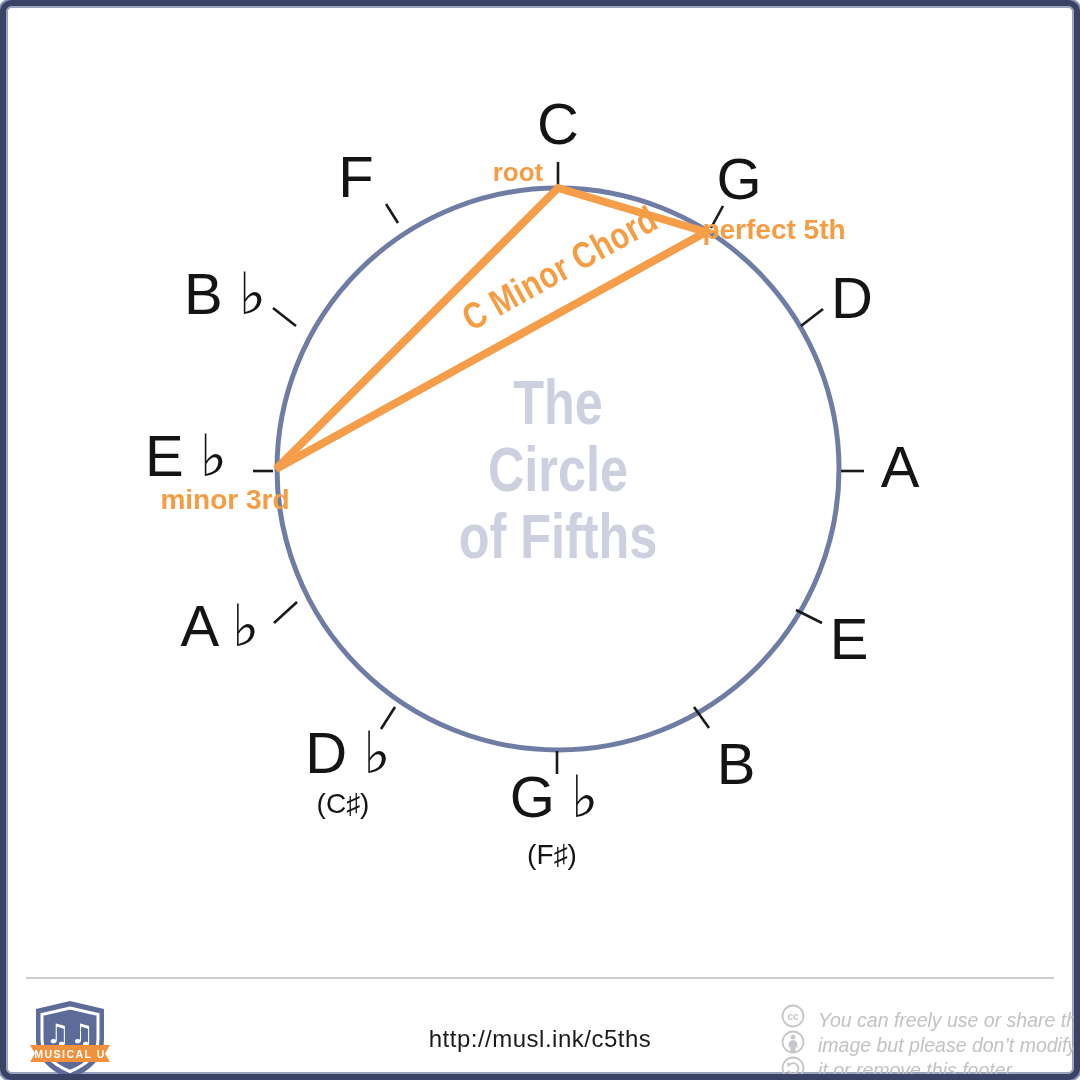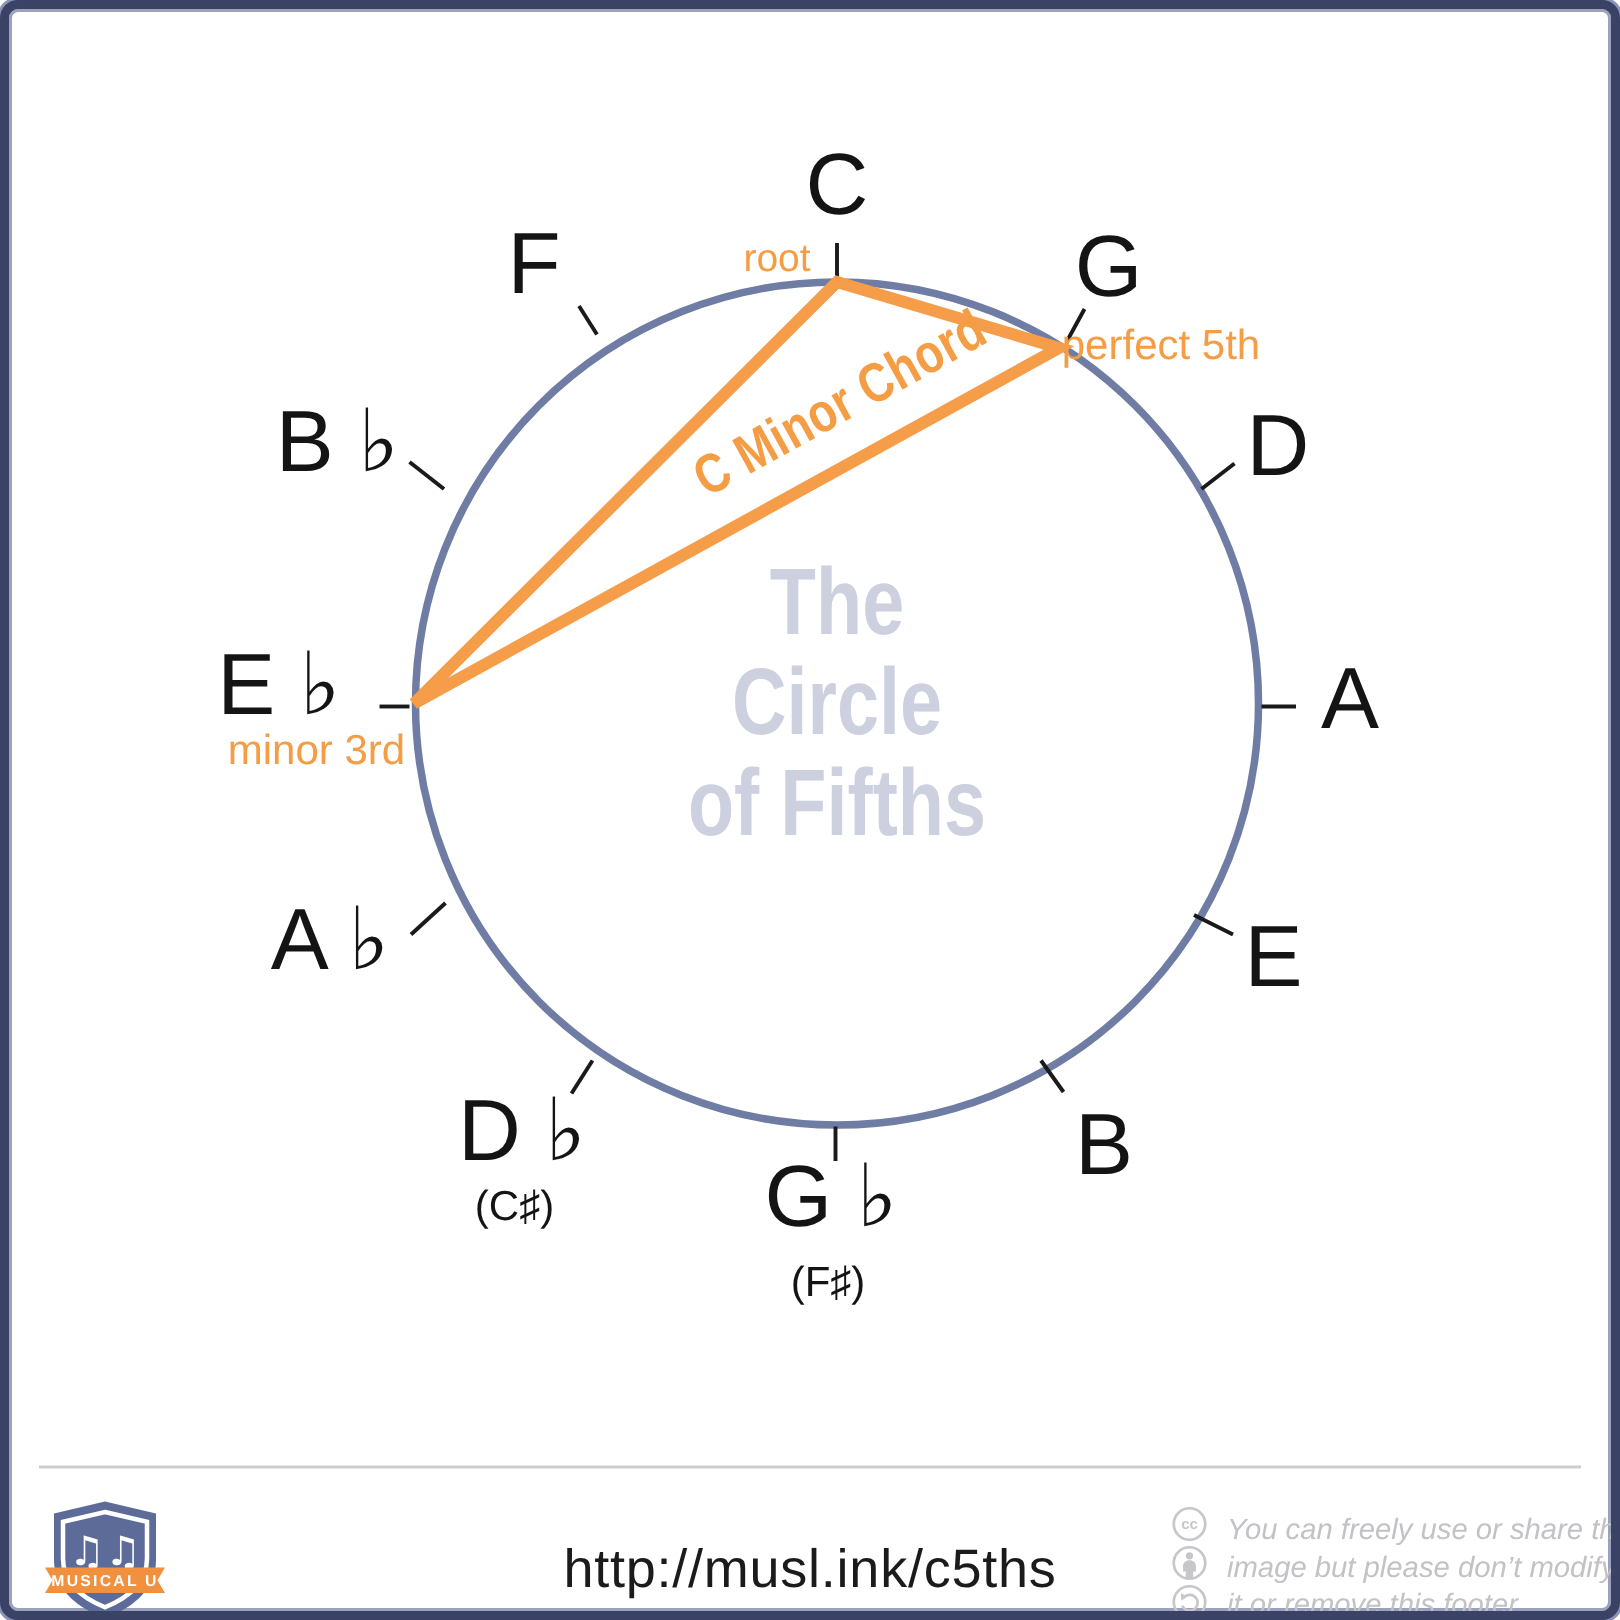--- a/index.html
+++ b/index.html
@@ -27,21 +27,21 @@
     position:absolute;
     transform:translate(-50%,-50%);
     font-size:28px;
     color:#141414;
     white-space:nowrap;
   }
   .olabel{
     position:absolute;
     transform:translate(-50%,-50%);
     font-size:28px;
-    font-weight:normal;
+    font-weight:bold;
     color:#F59D44;
     white-space:nowrap;
   }
   .chord-name{
     position:absolute;
     left:554px;top:263px;
     transform:translate(-50%,-50%) rotate(-29deg) scaleX(0.82);
     font-size:37px;
     font-weight:bold;
     color:#F59D44;
@@ -61,21 +61,21 @@
   }
   .footer-divider{
     position:absolute;
     left:20px;right:20px;top:971px;
     border-top:2px solid #CDCDD2;
   }
   .footer-url{
     position:absolute;
     left:0;right:0;top:1019px;
     text-align:center;
-    font-size:36px;
+    font-size:24px;
     color:#1B1B1B;
     letter-spacing:0.5px;
   }
   .logo{position:absolute;left:24px;top:992px;}
   .license-icons{position:absolute;left:772px;top:998px;}
   .license-text{
     position:absolute;
     left:812px;top:1002px;
     font-size:19.5px;
     font-style:italic;
@@ -119,21 +119,21 @@
   <div class="enh" style="left:546px;top:849px">(F♯)</div>
   <div class="note" style="left:342px;top:747px">D ♭</div>
   <div class="enh" style="left:337px;top:798px">(C♯)</div>
   <div class="note" style="left:214px;top:620px">A ♭</div>
   <div class="note" style="left:180px;top:450px">E ♭</div>
   <div class="note" style="left:219px;top:288px">B ♭</div>
   <div class="note" style="left:350px;top:170px">F</div>
 
   <div class="olabel" style="left:512px;top:166px;font-size:26px">root</div>
   <div class="olabel" style="left:768px;top:224px">perfect 5th</div>
-  <div class="olabel" style="left:205px;top:494px">minor 3rd</div>
+  <div class="olabel" style="left:219px;top:494px">minor 3rd</div>
   <div class="chord-name">C Minor Chord</div>
 
   <div class="center-title">
     <div>The</div>
     <div>Circle</div>
     <div>of Fifths</div>
   </div>
 
   <div class="footer-divider"></div>
 

